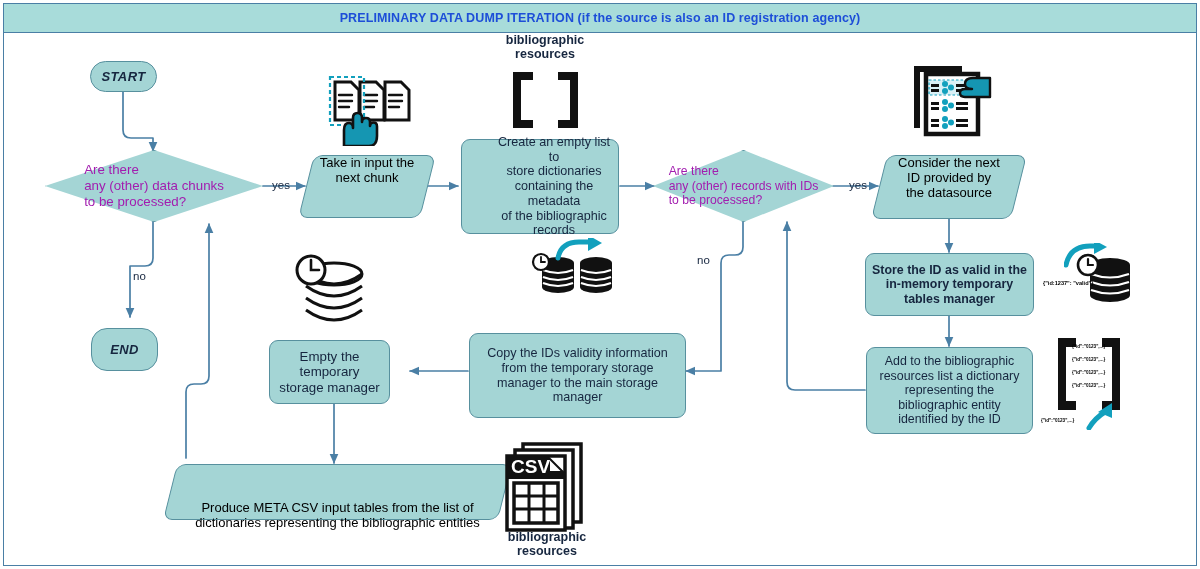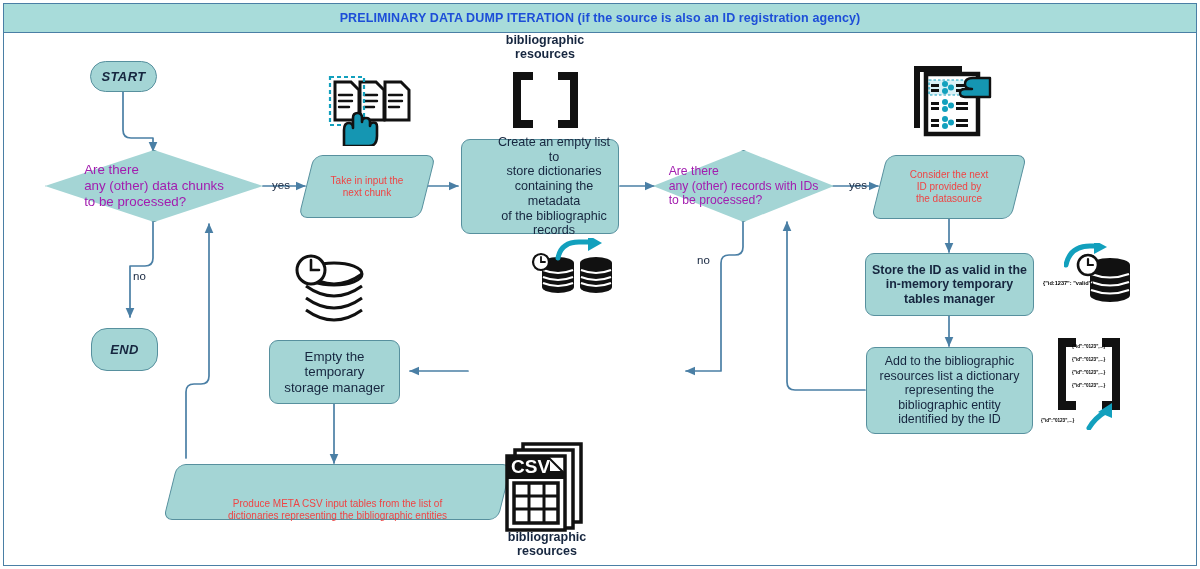--- a/index.html
+++ b/index.html
@@ -84,25 +84,24 @@
     border: 1.4px solid #57909e;
     border-radius: 9px;
     font-size: 13.3px;
   }
   .proc.bold { font-weight: bold; }
   
   .io {
     position: absolute;
     box-sizing: border-box;
     display: flex;
-    align-items: center;
     justify-content: center;
     text-align: center;
-    color: #ef4444;
-    font-size: 10px;
+    color: #000000;
+    font-size: 13px;
     line-height: 1.17;
   }
   .io .shape {
     position: absolute;
     left: 0; top: 0; right: 0; bottom: 0;
     background: #a4d5d5;
     border: 1.4px solid #57909e;
     border-radius: 9px;
     transform: skewX(-14deg);
   }
@@ -254,22 +253,28 @@
   </div>
 
   <div class="node proc" style="left:866px; top:347px; width:167px; height:87px;">
     <span class="tx" style="white-space:pre-line; font-size:12.4px;">Add to the bibliographic
 resources list a dictionary
 representing the
 bibliographic entity
 identified by the ID</span>
   </div>
 
-
-  <div class="node proc" style="left:269px; top:340px; width:131px; height:64px;">
+  <div class="node proc" style="left:469px; top:333px; width:217px; height:85px;">
+    <span class="tx" style="white-space:pre-line; font-size:12.6px;">Copy the IDs validity information
+from the temporary storage
+manager to the main storage
+manager</span>
+  </div>
+
+  <div class="node proc" style="left:269px; top:340px; width:121px; height:64px;">
     <span class="tx" style="white-space:pre-line;">Empty the temporary
 storage manager</span>
   </div>
 
   <div class="io" style="left:170px; top:464px; width:335px; height:56px;">
     <div class="shape"></div>
     <span class="tx" style="white-space:pre-line;margin-top:36px;">Produce META CSV input tables from the list of
 dictionaries representing the bibliographic entities</span>
   </div>
 

